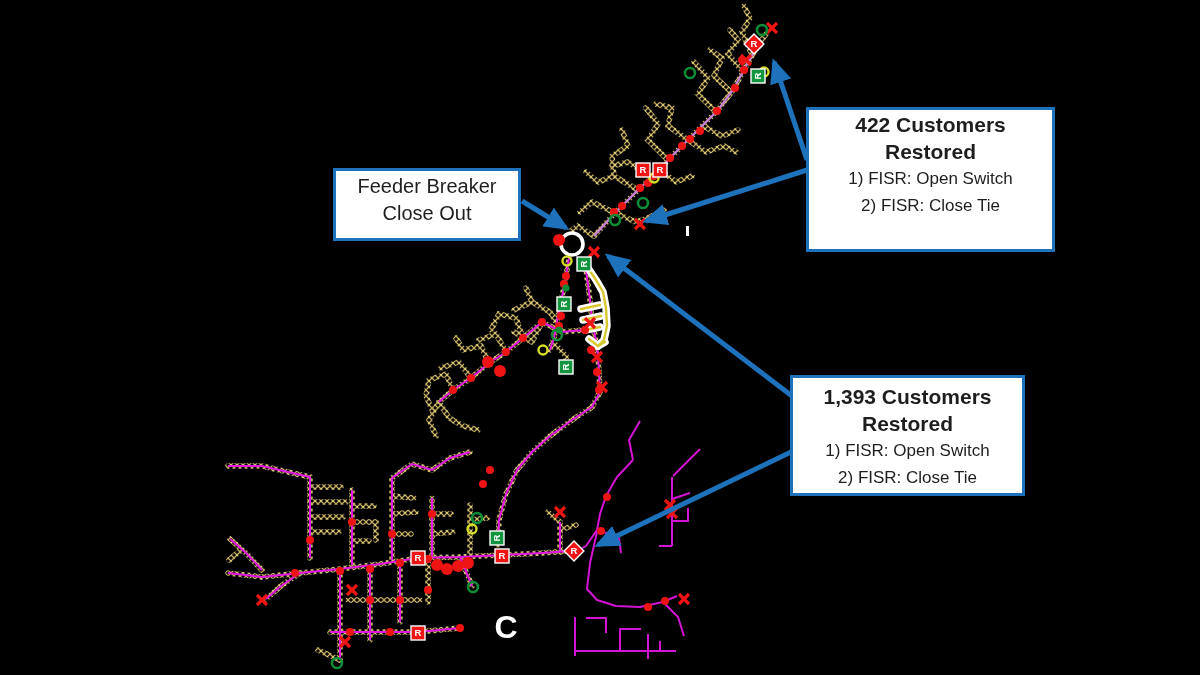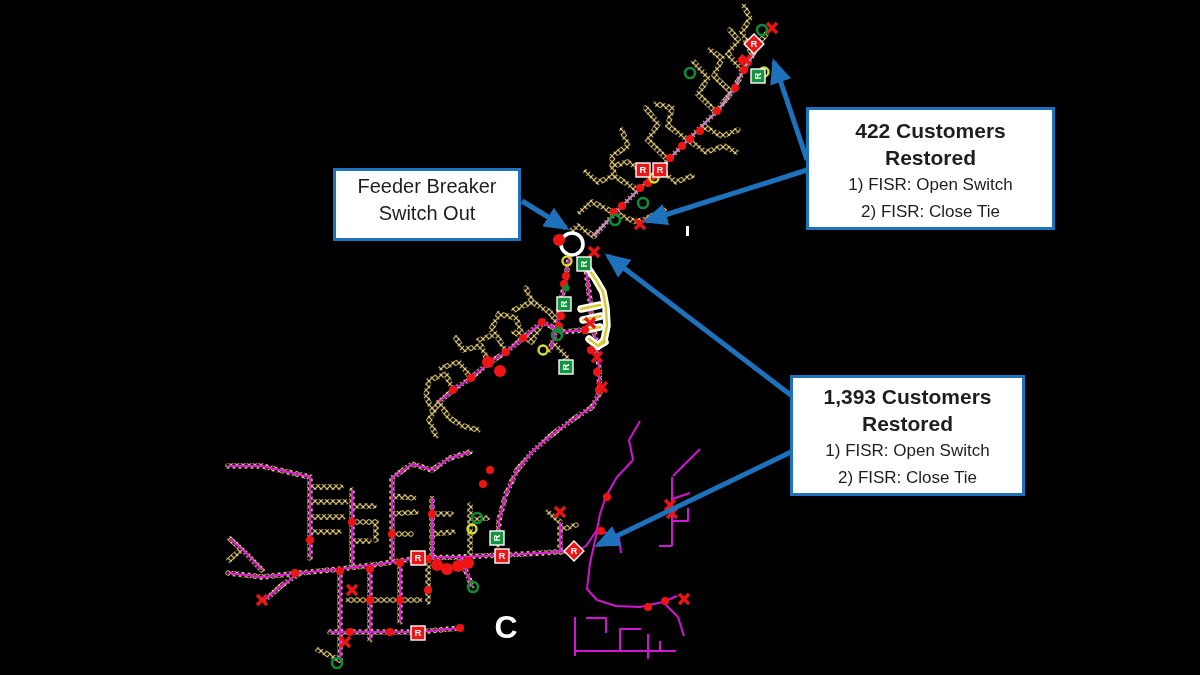--- a/index.html
+++ b/index.html
@@ -1,21 +1,21 @@
 <!DOCTYPE html>
 <html><head>
 <meta charset="utf-8">
 <style>
   html,body{margin:0;padding:0;background:#000;width:1200px;height:675px;overflow:hidden;}
   #stage{position:relative;width:1200px;height:675px;background:#000;font-family:"Liberation Sans",sans-serif;}
   #map{position:absolute;left:0;top:0;}
   .callout{position:absolute;background:#fff;border:3px solid #1e72bb;color:#1e1e1e;
            text-align:center;box-sizing:border-box;z-index:5;}
   .box-feeder{left:333px;top:168px;width:188px;height:73px;font-size:20px;line-height:27px;padding-top:2px;}
-  .box-422{left:806px;top:107px;width:249px;height:123px;padding-top:7px;}
+  .box-422{left:806px;top:107px;width:249px;height:145px;padding-top:1px;}
   .box-1393{left:790px;top:375px;width:235px;height:121px;padding-top:5px;}
   .c-title{font-weight:bold;font-size:21px;line-height:27px;}
   .c-step{font-size:17px;line-height:27px;text-align:center;}
 </style>
 </head>
 <body>
 
 <div id="stage">
 
   <svg id="map" width="1200" height="675" viewBox="0 0 1200 675">
@@ -292,21 +292,21 @@
         <line x1="522" y1="201" x2="566" y2="228" stroke="#1e72bb" stroke-width="5" marker-end="url(#ah)"></line>
         <line x1="807" y1="160" x2="774" y2="62" stroke="#1e72bb" stroke-width="5" marker-end="url(#ah)"></line>
         <line x1="807" y1="170" x2="646" y2="221" stroke="#1e72bb" stroke-width="5" marker-end="url(#ah)"></line>
         <line x1="792" y1="396" x2="608" y2="256" stroke="#1e72bb" stroke-width="5" marker-end="url(#ah)"></line>
         <line x1="791" y1="452" x2="598" y2="545" stroke="#1e72bb" stroke-width="5" marker-end="url(#ah)"></line>
       </g>
     </svg>
 
   <div class="callout box-feeder">
     <div>Feeder Breaker</div>
-    <div>Switch Out</div>
+    <div>Close Out</div>
   </div>
 
   <div class="callout box-422">
     <div class="c-title">422 Customers</div>
     <div class="c-title">Restored</div>
     <div class="c-step">1) FISR: Open Switch</div>
     <div class="c-step">2) FISR: Close Tie</div>
   </div>
 
   <div class="callout box-1393">

